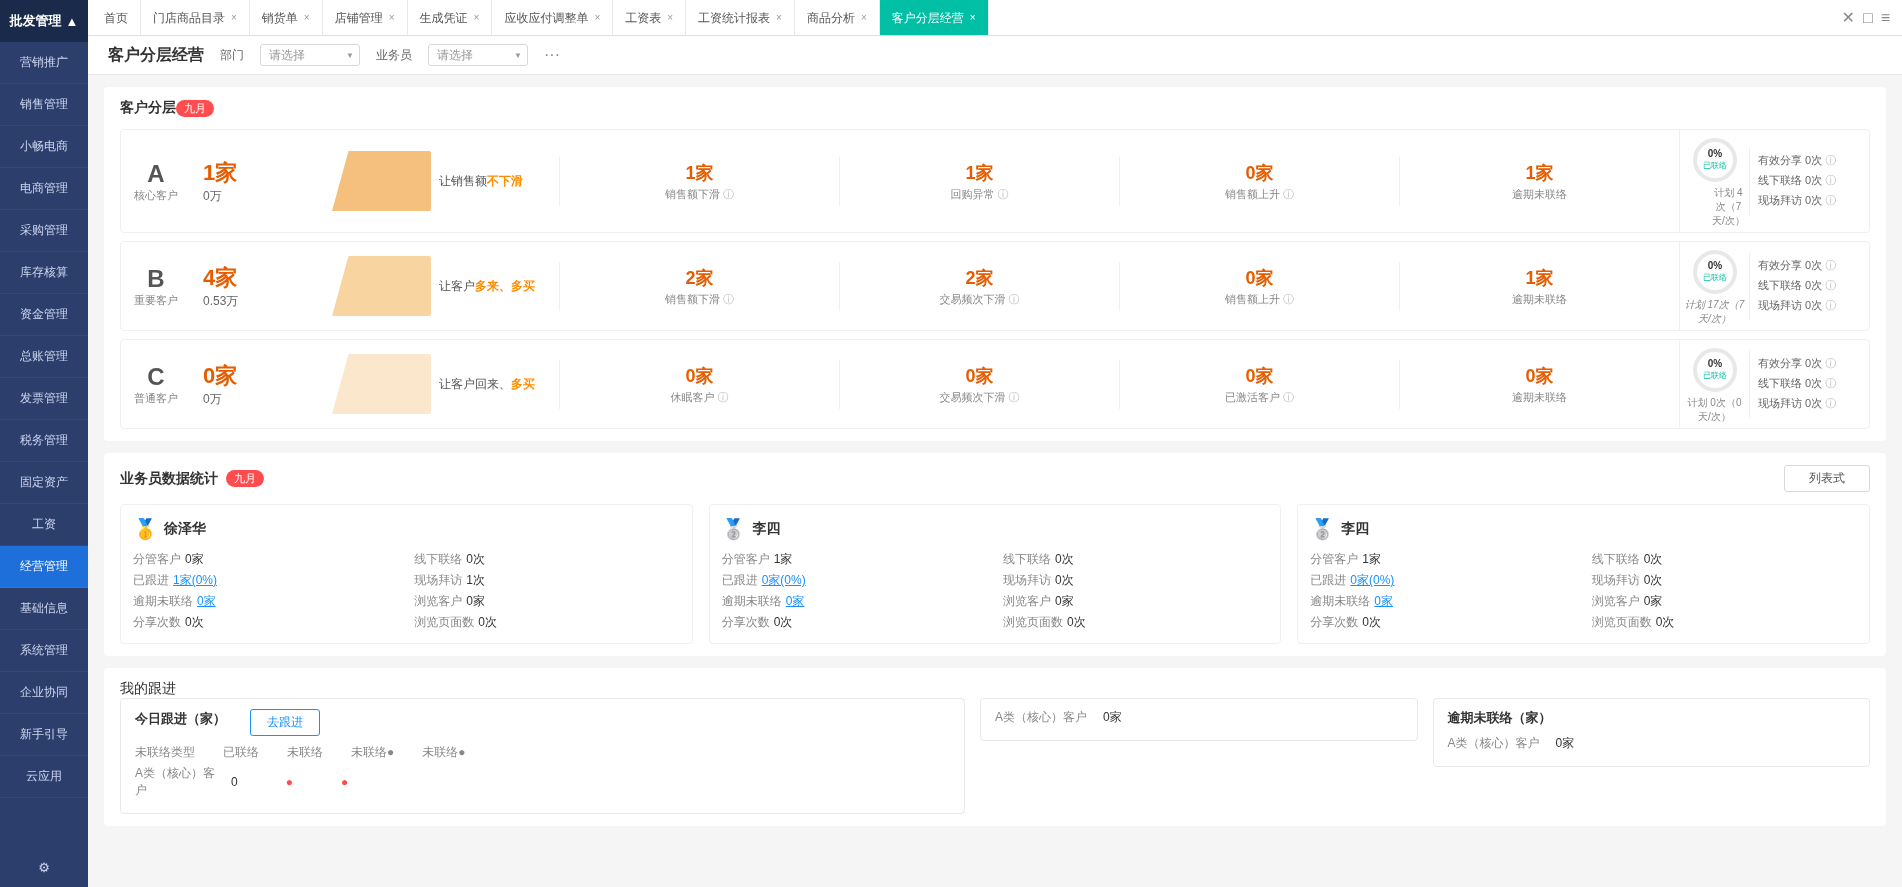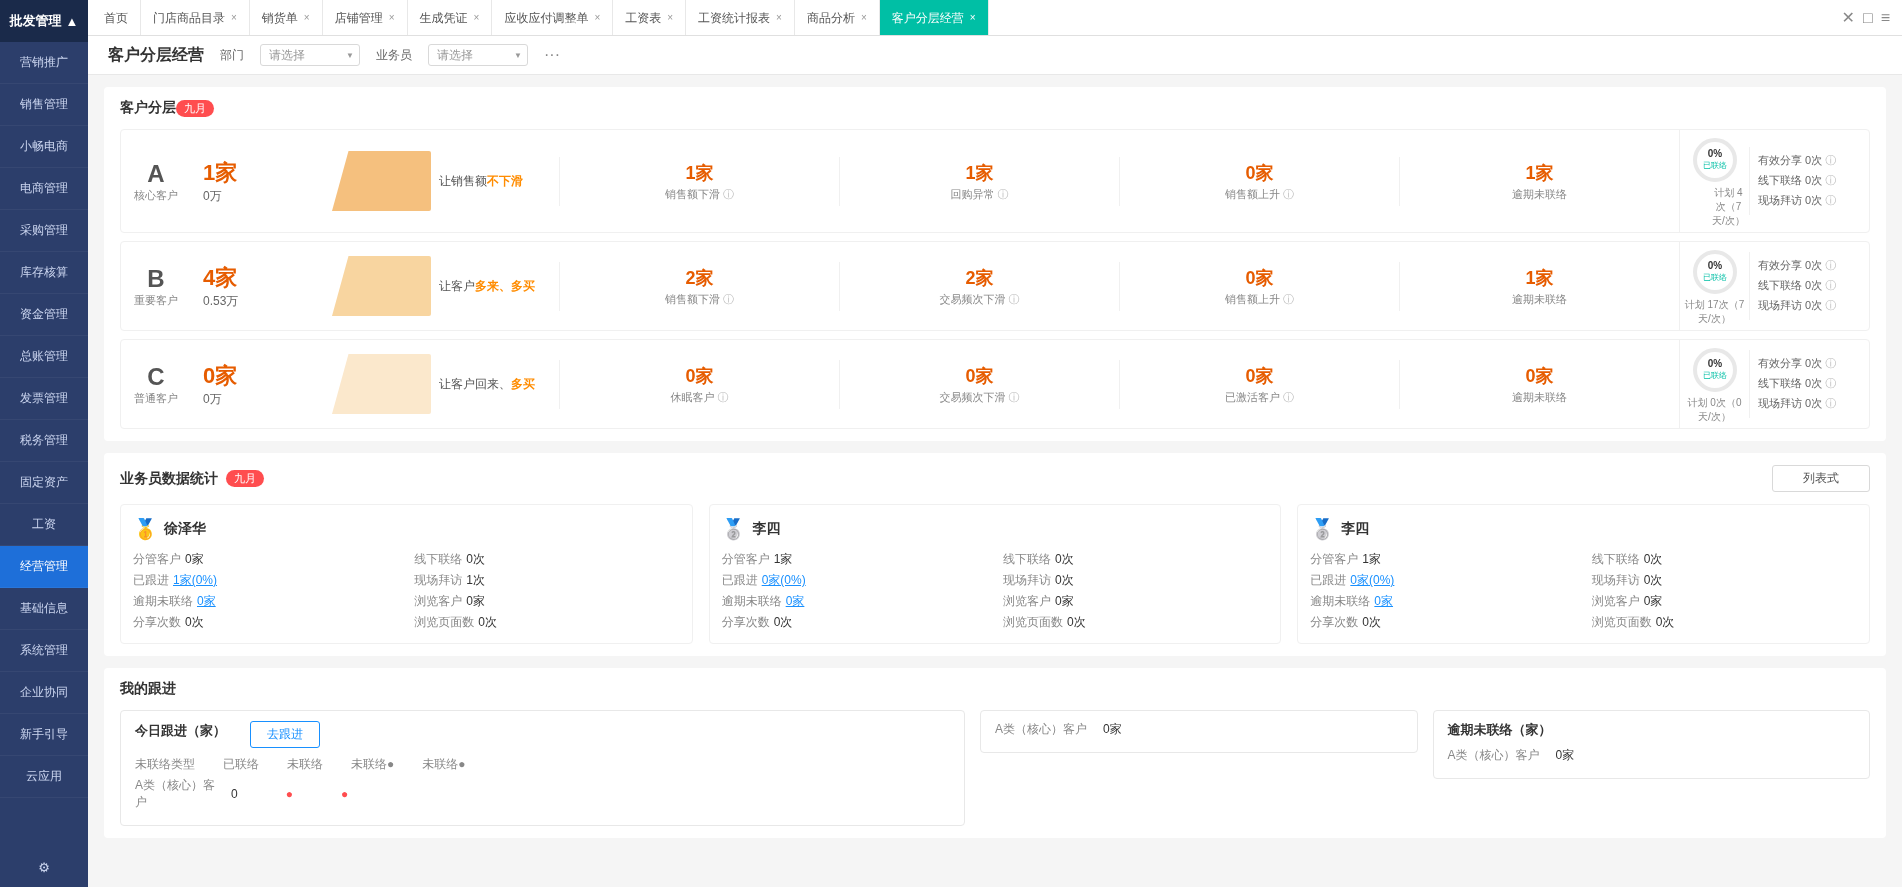--- a/index.html
+++ b/index.html
@@ -285,21 +285,21 @@
     .stat-value { color: #333; font-weight: 500; }
     .stat-value.link { color: #1890ff; text-decoration: underline; cursor: pointer; }
 
     
     .follow-section {
       margin: 0 16px 12px;
       background: #fff;
       border-radius: 4px;
       padding: 12px 16px;
     }
-    .follow-title { font-size: 14px; font-weight: bold; color: #333; margin-bottom: 12px; }
+    .follow-title { font-size: 14px; font-weight: normal; color: #333; }
     .follow-grid {
       display: flex;
       gap: 15px;
       align-items: flex-start;
     }
     .follow-col {
       flex: 1;
       border: 1px solid #e8e8e8;
       border-radius: 4px;
       padding: 10px 14px;
@@ -323,21 +323,21 @@
       gap: 8px;
       margin-bottom: 4px;
     }
 
     
     .list-btn {
       border: 1px solid #d9d9d9;
       background: #fff;
       color: #555;
       border-radius: 3px;
-      padding: 4px 30px;
+      padding: 4px 24px;
       cursor: pointer;
       font-size: 12px;
     }
   </style>
 </head>
 <body>
 
 <div class="sidebar">
   <div class="sidebar-header">
     <span>批发管理</span>
@@ -486,21 +486,21 @@
                 <div class="metric-label">逾期未联络</div>
               </div>
             </div>
             <div class="circle-wrap">
     <svg class="circle-svg" width="52" height="52" viewBox="0 0 52 52">
       <circle cx="26" cy="26" r="20" fill="none" stroke="#e8e8e8" stroke-width="4"></circle>
       <circle cx="26" cy="26" r="20" fill="none" stroke="#00bfa5" stroke-width="4" stroke-dasharray="0 126"></circle>
       <text x="26" y="23" text-anchor="middle" font-size="10" fill="#333" font-weight="bold">0%</text>
       <text x="26" y="34" text-anchor="middle" font-size="8" fill="#00bfa5">已联络</text>
     </svg>
-    <div style="font-size:10px;color:#888;text-align:center;">计划 17次（7天/次）</div>
+    <div style="font-size:10px;color:#888;text-align:center;font-style:italic;">计划 17次（7天/次）</div>
   </div>
             <div class="tier-right-stats">
               <div>有效分享 0次 <span style="color:#bbb;cursor:pointer;">ⓘ</span></div>
               <div>线下联络 0次 <span style="color:#bbb;cursor:pointer;">ⓘ</span></div>
               <div>现场拜访 0次 <span style="color:#bbb;cursor:pointer;">ⓘ</span></div>
             </div>
           </div>
           <div class="tier-row">
             <div class="tier-label-box">
               <div class="tier-letter">C</div>

